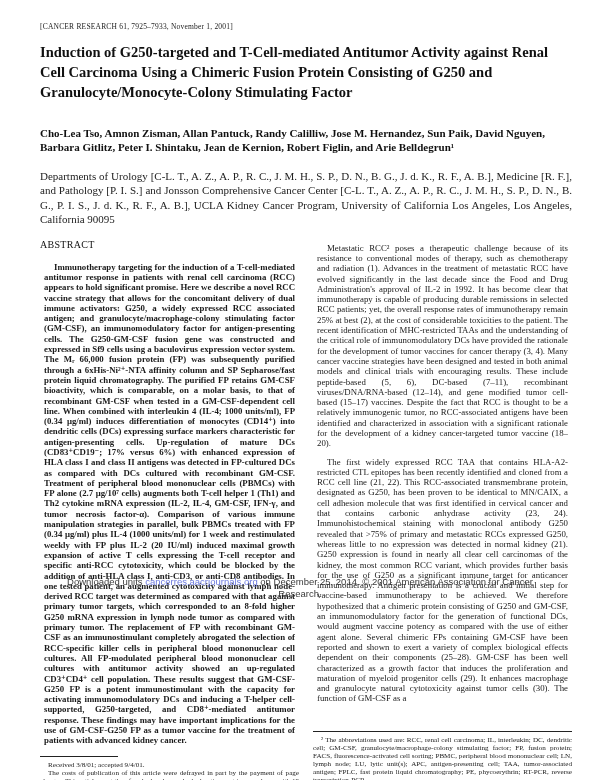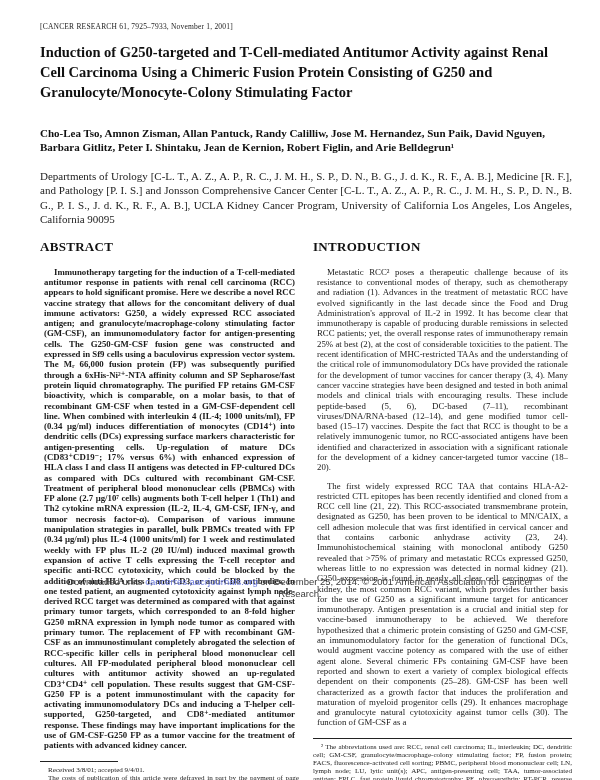--- a/index.html
+++ b/index.html
@@ -20,21 +20,21 @@
   .authors { font-size:11px; font-weight:bold; line-height:1.3; margin-bottom:14px; color:#111; }
   .affiliations {
     font-size:11px; line-height:1.32;
     text-align:justify; margin-bottom:12px; color:#222;
   }
 
   .columns { display:flex; gap:14px; height:545px; overflow:hidden; }
   .col { flex:1 1 0; display:flex; flex-direction:column; overflow:hidden; }
 
   .sec-heading {
-    font-size:13px; font-weight:bold; letter-spacing:0.3px;
+    font-size:10px; font-weight:normal; letter-spacing:0.3px;
     margin:0 0 8px 0; color:#111;
   }
   .body-text { font-size:8.8px; line-height:10.3px; text-align:justify; margin:4px; }
   .abstract-body { font-weight:bold; }
   .indent { text-indent:10px; }
 
   .footnote-block { margin-top:auto; padding-top:6px; }
   .fn-rule { border-top:0.8px solid #222; margin-bottom:4px; }
   .fn-rule.short { width:78px; }
   .fn-rule.full { width:100%; }
@@ -70,21 +70,20 @@
         <p class="body-text abstract-body indent">Immunotherapy targeting for the induction of a T-cell-mediated antitumor response in patients with renal cell carcinoma (RCC) appears to hold significant promise. Here we describe a novel RCC vaccine strategy that allows for the concomitant delivery of dual immune activators: G250, a widely expressed RCC associated antigen; and granulocyte/macrophage-colony stimulating factor (GM-CSF), an immunomodulatory factor for antigen-presenting cells. The G250-GM-CSF fusion gene was constructed and expressed in Sf9 cells using a baculovirus expression vector system. The Mᵣ 66,000 fusion protein (FP) was subsequently purified through a 6xHis-Ni²⁺-NTA affinity column and SP Sepharose/fast protein liquid chromatography. The purified FP retains GM-CSF bioactivity, which is comparable, on a molar basis, to that of recombinant GM-CSF when tested in a GM-CSF-dependent cell line. When combined with interleukin 4 (IL-4; 1000 units/ml), FP (0.34 μg/ml) induces differentiation of monocytes (CD14⁺) into dendritic cells (DCs) expressing surface markers characteristic for antigen-presenting cells. Up-regulation of mature DCs (CD83⁺CD19⁻; 17% versus 6%) with enhanced expression of HLA class I and class II antigens was detected in FP-cultured DCs as compared with DCs cultured with recombinant GM-CSF. Treatment of peripheral blood mononuclear cells (PBMCs) with FP alone (2.7 μg/10⁷ cells) augments both T-cell helper 1 (Th1) and Th2 cytokine mRNA expression (IL-2, IL-4, GM-CSF, IFN-γ, and tumor necrosis factor-α). Comparison of various immune manipulation strategies in parallel, bulk PBMCs treated with FP (0.34 μg/ml) plus IL-4 (1000 units/ml) for 1 week and restimulated weekly with FP plus IL-2 (20 IU/ml) induced maximal growth expansion of active T cells expressing the T-cell receptor and specific anti-RCC cytotoxicity, which could be blocked by the addition of anti-HLA class I, anti-CD3, or anti-CD8 antibodies. In one tested patient, an augmented cytotoxicity against lymph node-derived RCC target was determined as compared with that against primary tumor targets, which corresponded to an 8-fold higher G250 mRNA expression in lymph node tumor as compared with primary tumor. The replacement of FP with recombinant GM-CSF as an immunostimulant completely abrogated the selection of RCC-specific killer cells in peripheral blood mononuclear cell cultures. All FP-modulated peripheral blood mononuclear cell cultures with antitumor activity showed an up-regulated CD3⁺CD4⁺ cell population. These results suggest that GM-CSF-G250 FP is a potent immunostimulant with the capacity for activating immunomodulatory DCs and inducing a T-helper cell-supported, G250-targeted, and CD8⁺-mediated antitumor response. These findings may have important implications for the use of GM-CSF-G250 FP as a tumor vaccine for the treatment of patients with advanced kidney cancer.</p>
         <div class="footnote-block">
           <div class="fn-rule short"></div>
           <p class="fn">Received 3/8/01; accepted 9/4/01.</p>
           <p class="fn">The costs of publication of this article were defrayed in part by the payment of page charges. This article must therefore be hereby marked advertisement in accordance with 19 U.S.C. Section 1734 solely to indicate this fact.</p>
           <p class="fn">¹ To whom requests for reprints should be addressed, at Department of Urology, UCLA School of Medicine, CHS 66-118, Los Angeles, CA 90095-1738. Phone: (310) 206-1434; Fax: (310) 206-5343; E-mail: abelldegrun@mednet.ucla.edu.</p>
         </div>
       </div>
 
       <div class="col">
-        <h2 class="sec-heading">INTRODUCTION</h2>
         <p class="body-text indent">Metastatic RCC² poses a therapeutic challenge because of its resistance to conventional modes of therapy, such as chemotherapy and radiation (1). Advances in the treatment of metastatic RCC have evolved significantly in the last decade since the Food and Drug Administration's approval of IL-2 in 1992. It has become clear that immunotherapy is capable of producing durable remissions in selected RCC patients; yet, the overall response rates of immunotherapy remain 25% at best (2), at the cost of considerable toxicities to the patient. The recent identification of MHC-restricted TAAs and the understanding of the critical role of immunomodulatory DCs have provided the rationale for the development of tumor vaccines for cancer therapy (3, 4). Many cancer vaccine strategies have been designed and tested in both animal models and clinical trials with encouraging results. These include peptide-based (5, 6), DC-based (7–11), recombinant viruses/DNA/RNA-based (12–14), and gene modified tumor cell-based (15–17) vaccines. Despite the fact that RCC is thought to be a relatively immunogenic tumor, no RCC-associated antigens have been identified and characterized in association with a significant rationale for the development of a kidney cancer-targeted tumor vaccine (18–20).</p>
         <p class="body-text indent">The first widely expressed RCC TAA that contains HLA-A2-restricted CTL epitopes has been recently identified and cloned from a RCC cell line (21, 22). This RCC-associated transmembrane protein, designated as G250, has been proven to be identical to MN/CAIX, a cell adhesion molecule that was first identified in cervical cancer and that contains carbonic anhydrase activity (23, 24). Immunohistochemical staining with monoclonal antibody G250 revealed that &gt;75% of primary and metastatic RCCs expressed G250, whereas little to no expression was detected in normal kidney (21). G250 expression is found in nearly all clear cell carcinomas of the kidney, the most common RCC variant, which provides further basis for the use of G250 as a significant immune target for anticancer immunotherapy. Antigen presentation is a crucial and initial step for vaccine-based immunotherapy to be achieved. We therefore hypothesized that a chimeric protein consisting of G250 and GM-CSF, an immunomodulatory factor for the generation of functional DCs, would augment vaccine potency as compared with the use of either agent alone. Several chimeric FPs containing GM-CSF have been reported and shown to exert a variety of complex biological effects dependent on their components (25–28). GM-CSF has been well characterized as a growth factor that induces the proliferation and maturation of myeloid progenitor cells (29). It enhances macrophage and granulocyte natural cytotoxicity against tumor cells (30). The function of GM-CSF as a</p>
         <div class="footnote-block">
           <div class="fn-rule full"></div>
           <p class="fn">² The abbreviations used are: RCC, renal cell carcinoma; IL, interleukin; DC, dendritic cell; GM-CSF, granulocyte/macrophage-colony stimulating factor; FP, fusion protein; FACS, fluorescence-activated cell sorting; PBMC, peripheral blood mononuclear cell; LN, lymph node; LU, lytic unit(s); APC, antigen-presenting cell; TAA, tumor-associated antigen; FPLC, fast protein liquid chromatography; PE, phycoerythrin; RT-PCR, reverse transcription-PCR.</p>
         </div>
       </div>
 
     </div>
 

